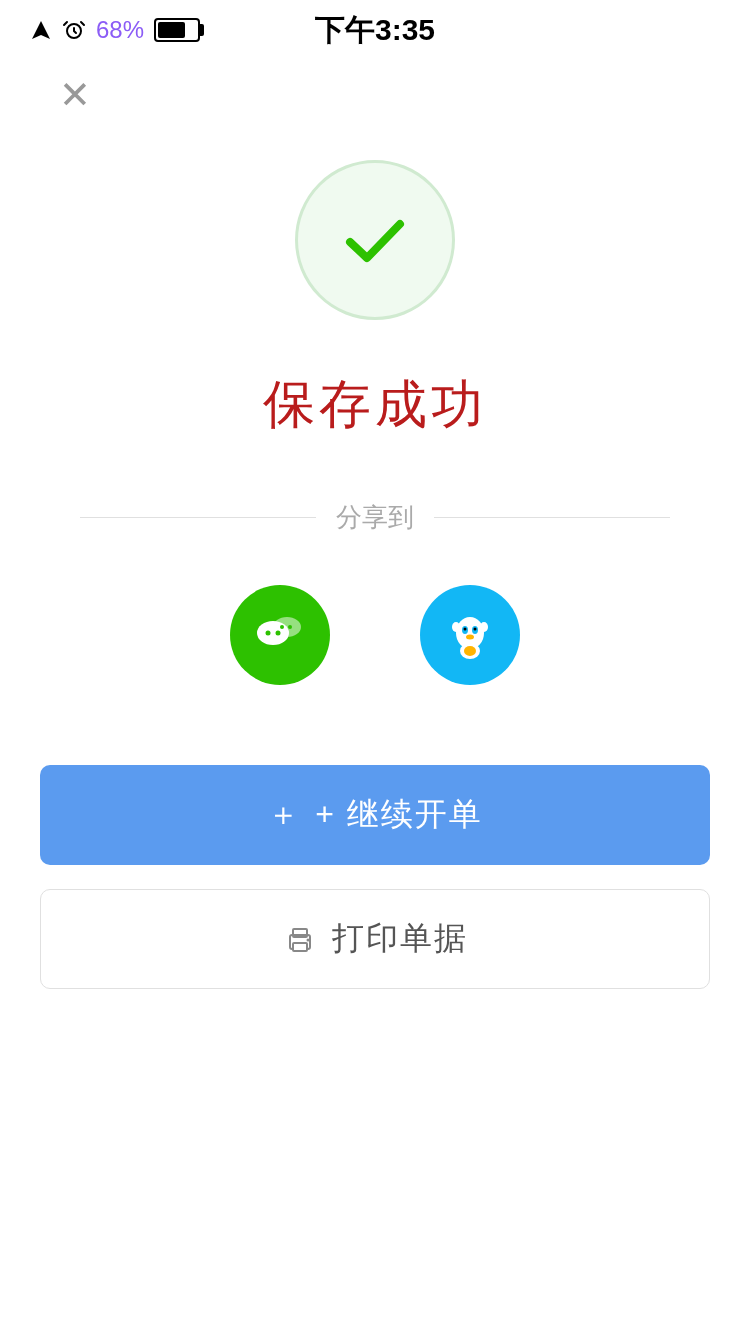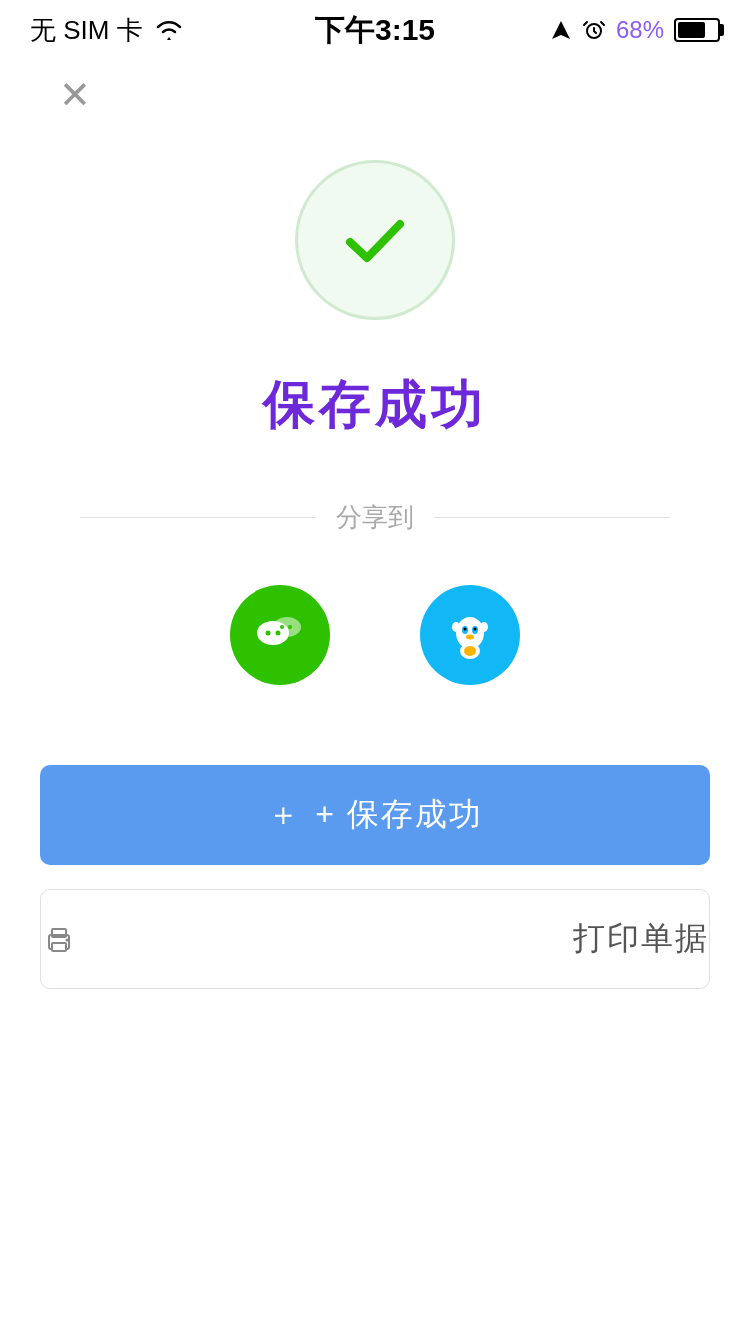--- a/index.html
+++ b/index.html
@@ -129,22 +129,22 @@
     }
 
     .checkmark {
       width: 80px;
       height: 80px;
     }
 
     
     .success-title {
       font-size: 52px;
-      font-weight: 700;
-      color: #6d28d9;
+      font-weight: 400;
+      color: #b91c1c;
       margin-bottom: 60px;
       letter-spacing: 4px;
     }
 
     
     .divider-section {
       width: 100%;
       display: flex;
       align-items: center;
       padding: 0 80px;
@@ -218,44 +218,36 @@
     .btn-secondary {
       width: 100%;
       height: 100px;
       background: #ffffff;
       border: 1px solid #e0e0e0;
       border-radius: 10px;
       font-size: 32px;
       color: #555555;
       display: flex;
       align-items: center;
-      justify-content: space-between;
+      justify-content: center;
       gap: 14px;
       cursor: pointer;
       letter-spacing: 2px;
     }
 
     .btn-icon-white {
       font-size: 32px;
       color: #ffffff;
     }
   </style>
 </head>
 <body>
 
 <div class="status-bar">
-  <div class="status-left">
-    <span>无 SIM 卡</span>
-    <svg class="status-wifi" viewBox="0 0 32 22" fill="none">
-      <path d="M16 18l2 3h-4l2-3z" fill="#000"></path>
-      <path d="M10 13c1.6-1.6 3.8-2.6 6-2.6s4.4 1 6 2.6" stroke="#000" stroke-width="2.5" fill="none" stroke-linecap="round"></path>
-      <path d="M5 8c3-3 7-4.8 11-4.8s8 1.8 11 4.8" stroke="#000" stroke-width="2.5" fill="none" stroke-linecap="round"></path>
-    </svg>
-  </div>
-  <div class="status-center">下午3:15</div>
+  <div class="status-center">下午3:35</div>
   <div class="status-right">
 
     <svg width="22" height="22" viewBox="0 0 22 22" fill="none">
       <path d="M11 2L20 20L11 16L2 20L11 2Z" fill="#000"></path>
     </svg>
 
     <svg width="24" height="24" viewBox="0 0 24 24" fill="none">
       <circle cx="12" cy="13" r="7" stroke="#000" stroke-width="2" fill="none"></circle>
       <path d="M12 10v3l2 2" stroke="#000" stroke-width="2" stroke-linecap="round"></path>
       <path d="M5 4l-3 3M19 4l3 3" stroke="#000" stroke-width="2" stroke-linecap="round"></path>
@@ -322,21 +314,21 @@
         <ellipse cx="30" cy="46" rx="6" ry="5" fill="#ffb400"></ellipse>
       </svg>
     </div>
 
   </div>
 
   <div class="buttons-section">
 
     <button class="btn-primary">
       <span class="btn-icon-white">＋</span>
-      <span style="font-size:32px; color:#fff; letter-spacing:2px;">+ 保存成功</span>
+      <span style="font-size:32px; color:#fff; letter-spacing:2px;">+ 继续开单</span>
     </button>
 
     <button class="btn-secondary">
       <svg width="36" height="36" viewBox="0 0 36 36" fill="none">
         <rect x="8" y="14" width="20" height="14" rx="2" stroke="#888" stroke-width="2" fill="none"></rect>
         <rect x="11" y="8" width="14" height="8" rx="1" stroke="#888" stroke-width="2" fill="none"></rect>
         <rect x="11" y="22" width="14" height="8" rx="1" stroke="#888" stroke-width="2" fill="white"></rect>
         <circle cx="26" cy="19" r="1.5" fill="#888"></circle>
       </svg>
       <span>打印单据</span>

